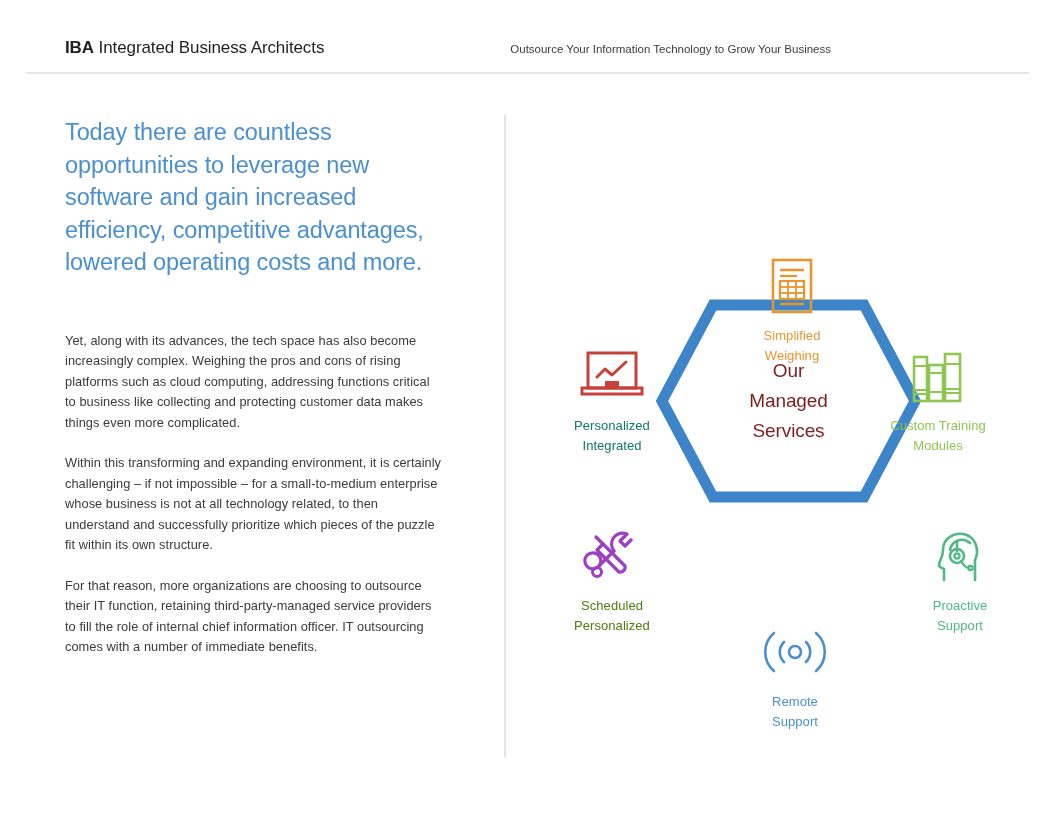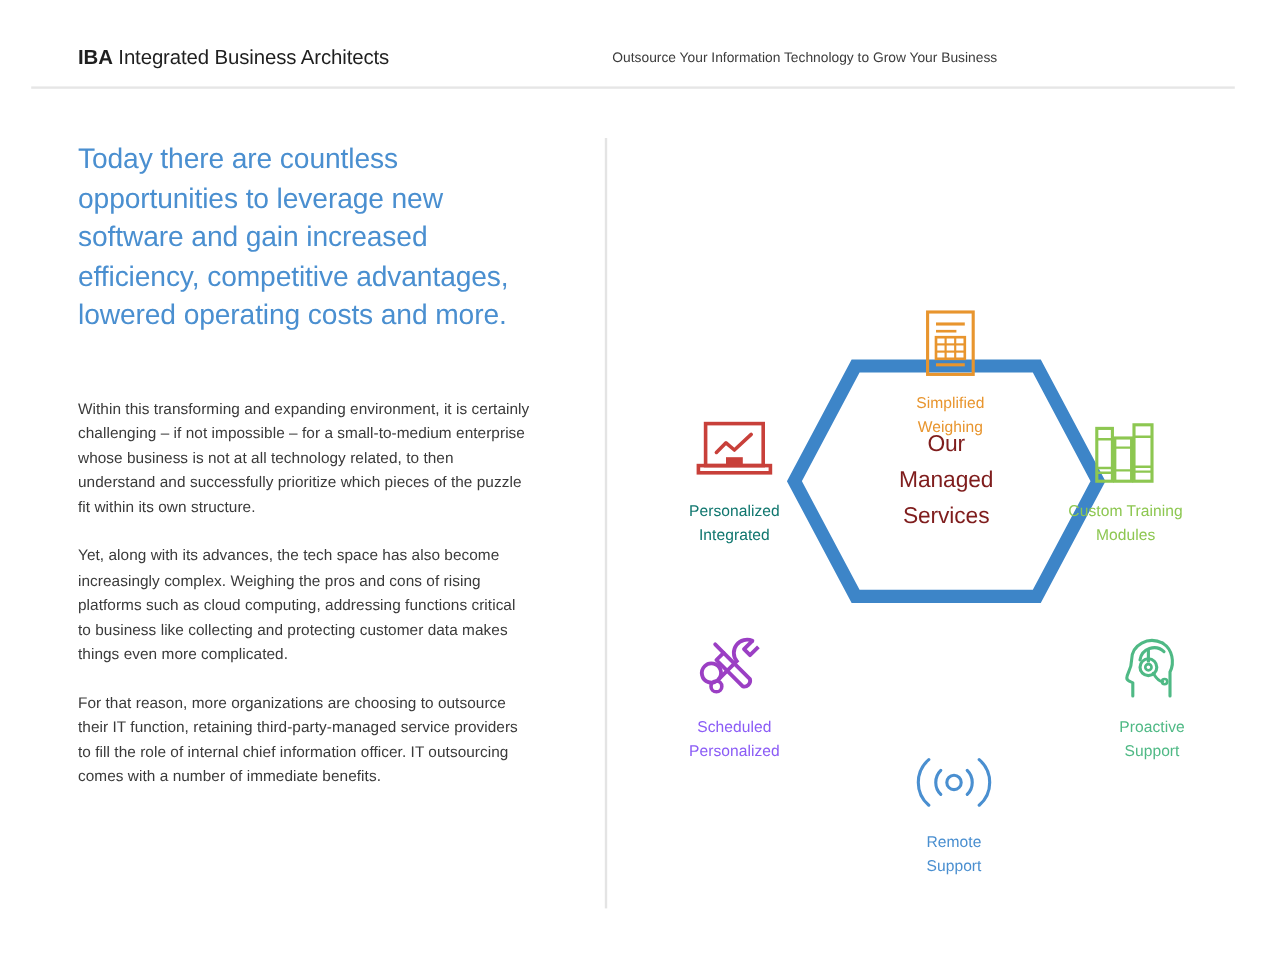--- a/index.html
+++ b/index.html
@@ -90,22 +90,22 @@
     </div>
     <div class="tagline">Outsource Your Information Technology to Grow Your Business</div>
     <div class="header-rule"></div>
   </div>
 
   <div class="v-divider"></div>
 
   <div class="left-col">
     <div class="lede">Today there are countless opportunities to leverage new software and gain increased efficiency, competitive advantages, lowered operating costs and more.</div>
     <div class="body-copy">
+      <p>Yet, along with its advances, the tech space has also become increasingly complex. Weighing the pros and cons of rising platforms such as cloud computing, addressing functions critical to business like collecting and protecting customer data makes things even more complicated.</p>
       <p>Within this transforming and expanding environment, it is certainly challenging – if not impossible – for a small-to-medium enterprise whose business is not at all technology related, to then understand and successfully prioritize which pieces of the puzzle fit within its own structure.</p>
-      <p>Yet, along with its advances, the tech space has also become increasingly complex. Weighing the pros and cons of rising platforms such as cloud computing, addressing functions critical to business like collecting and protecting customer data makes things even more complicated.</p>
       <p>For that reason, more organizations are choosing to outsource their IT function, retaining third-party-managed service providers to fill the role of internal chief information officer. IT outsourcing comes with a number of immediate benefits.</p>
     </div>
   </div>
 
   <div class="diagram">
 
     <div class="hex-wrap">
       <svg width="265" height="210" viewBox="0 0 265 210">
         <polygon points="57,9 208,9 259,105 208,201 57,201 6,105" fill="#ffffff" stroke="#3d85c8" stroke-width="11" stroke-linejoin="miter"></polygon>
       </svg>
@@ -179,21 +179,21 @@
 
           <path d="M44 6 a11 11 0 0 0 -13 17 L16 38" fill="none" stroke="#9b3fc4" stroke-width="3.2" stroke-linecap="round"></path>
           <path d="M44 6 l-7 7 l5 5 l7 -7" fill="none" stroke="#9b3fc4" stroke-width="3.2" stroke-linejoin="round"></path>
           <path d="M16 38 a8 8 0 1 0 -1 1 z" fill="none" stroke="#9b3fc4" stroke-width="3.2"></path>
           <circle cx="14" cy="44" r="4.5" fill="none" stroke="#9b3fc4" stroke-width="3"></circle>
 
           <line x1="13" y1="9" x2="20" y2="16" stroke="#9b3fc4" stroke-width="3.2" stroke-linecap="round"></line>
           <path d="M20 16 L42 38 a5 5 0 0 1 -6 6 L14 22 z" fill="none" stroke="#9b3fc4" stroke-width="3.2" stroke-linejoin="round"></path>
         </svg>
       </div>
-      <div class="node-label" style="color:#8b5cf6">
+      <div class="node-label" style="color:#4d7c0f">
         <span>Scheduled</span><br>
         <span>Personalized</span>
       </div>
     </div>
 
     <div class="node node-proactive">
       <div class="glyph">
         <svg width="54" height="56" viewBox="0 0 54 56">
           <path d="M36 8 C24 2 10 9 10 22 C10 30 6 33 6 37 C6 40 10 40 11 41 L11 52" fill="none" stroke="#4fb985" stroke-width="2.6" stroke-linecap="round" stroke-linejoin="round"></path>
           <path d="M36 8 C44 13 46 24 42 32 L42 52" fill="none" stroke="#4fb985" stroke-width="2.6" stroke-linecap="round" stroke-linejoin="round"></path>

